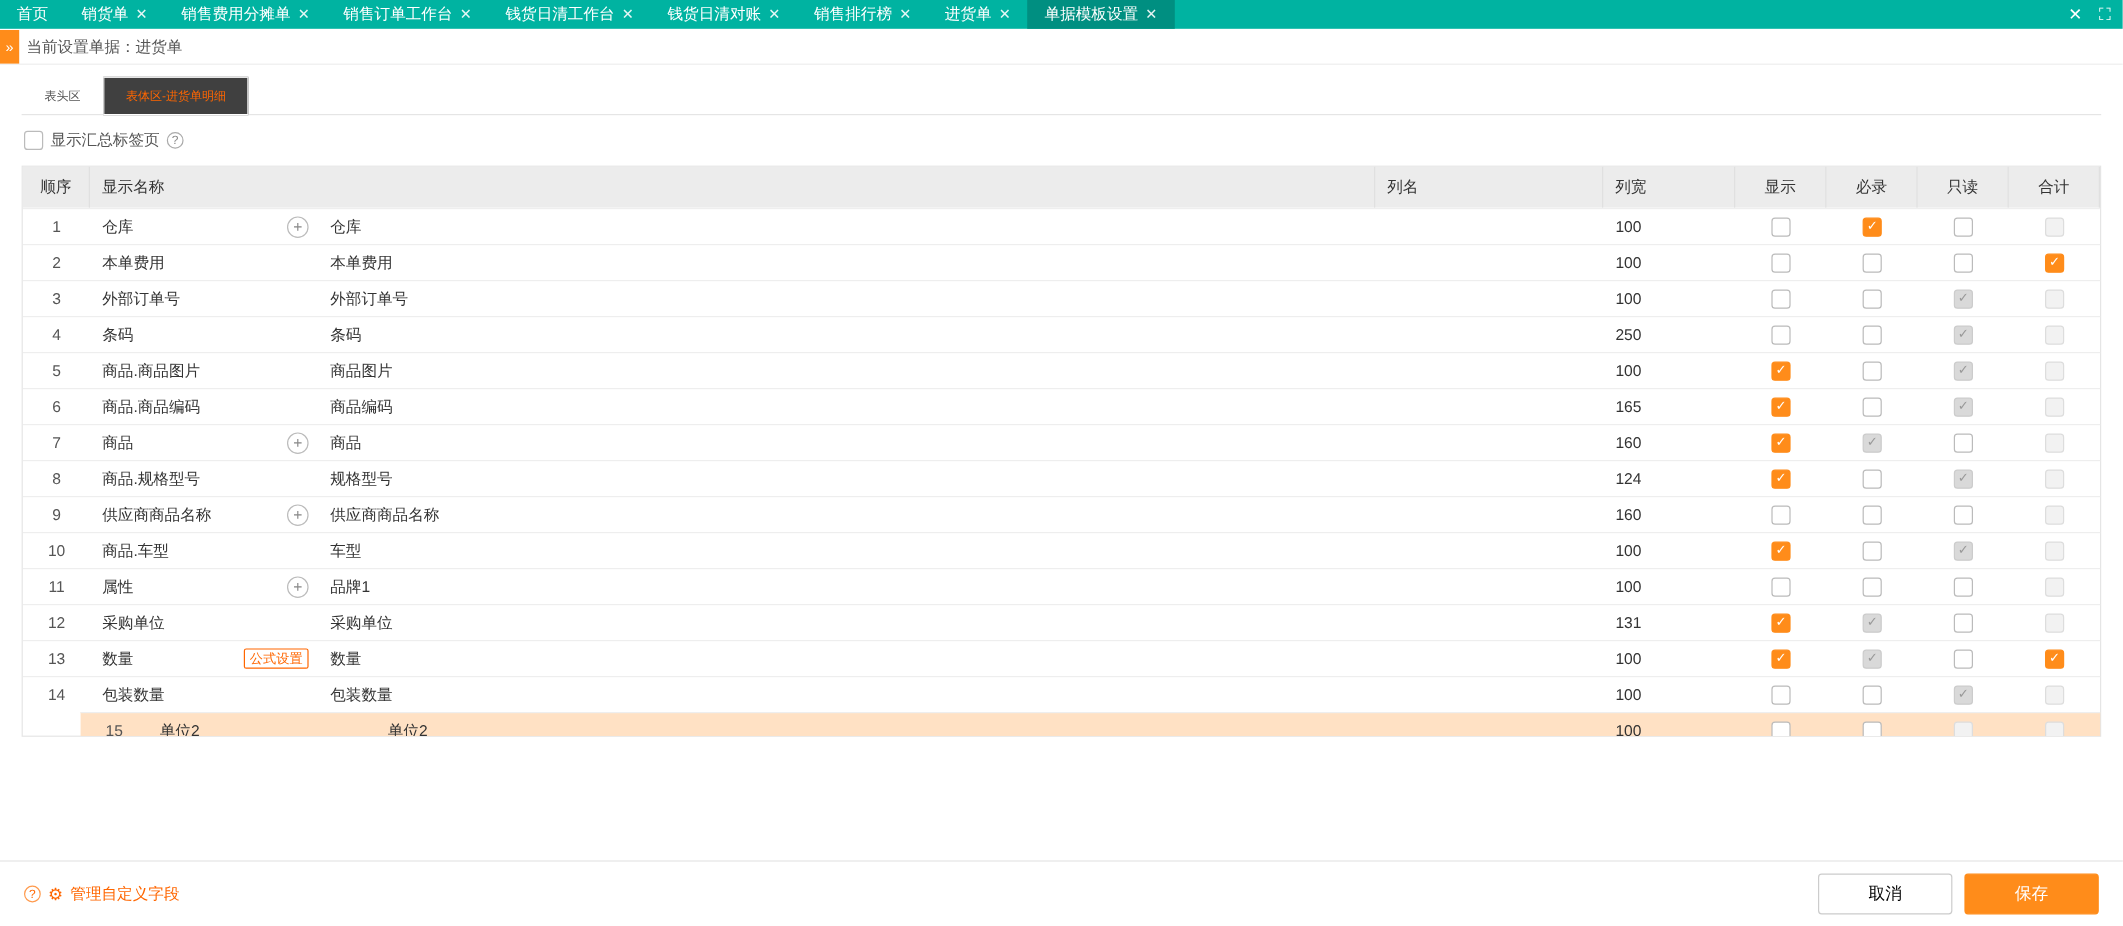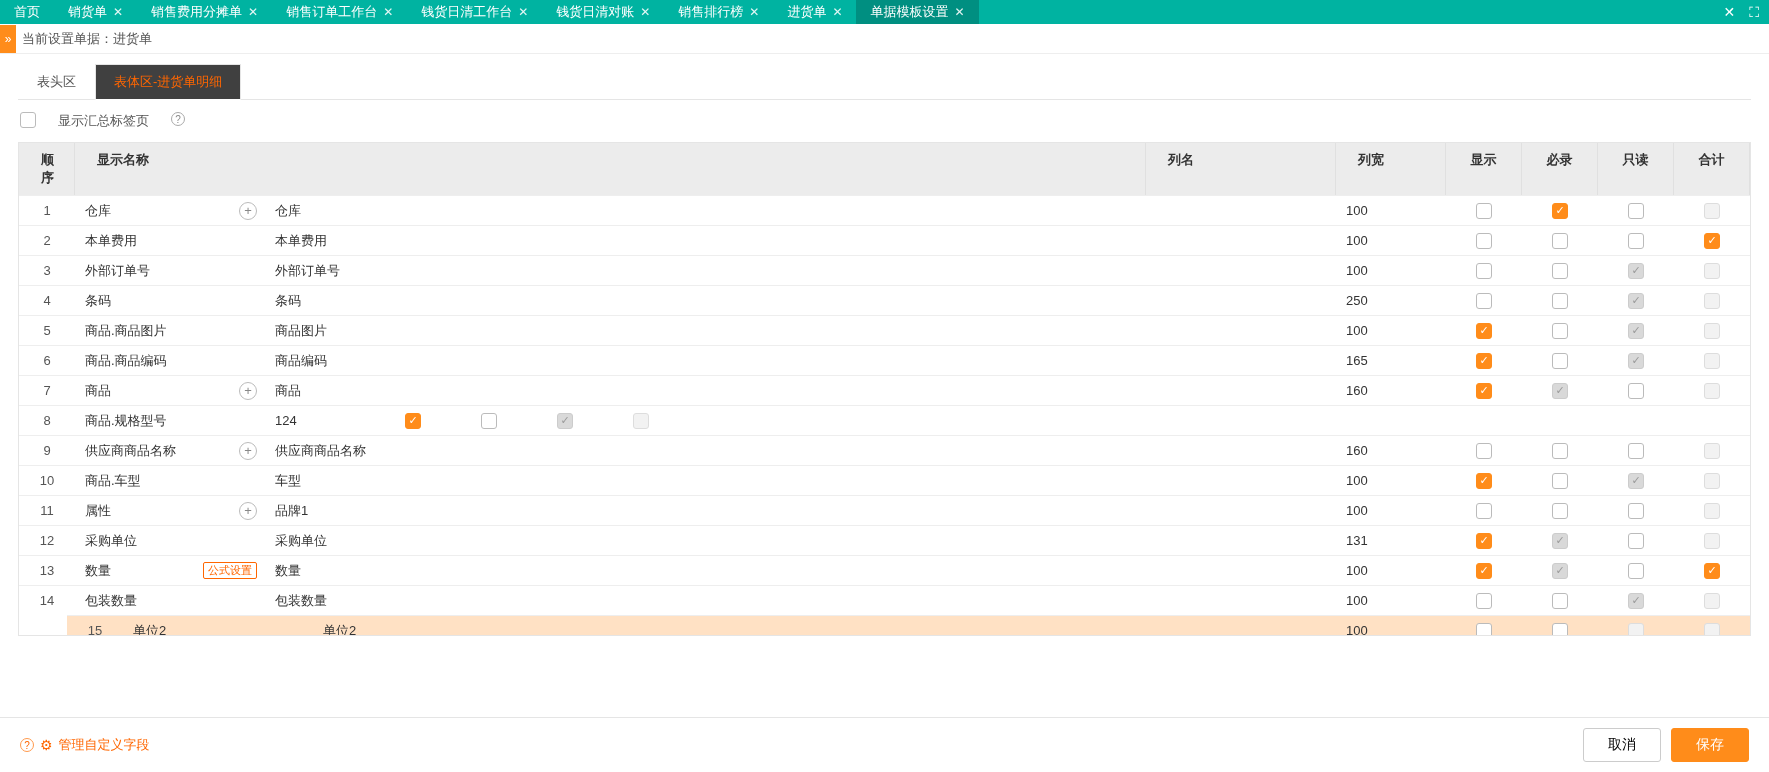--- a/index.html
+++ b/index.html
@@ -7,27 +7,27 @@
   .topbar{background:#00b3a1;color:#fff;height:24px;display:flex;align-items:stretch;position:relative;text-align:right;}
   .topbar .tab{display:flex;align-items:center;padding:0 14px;cursor:pointer;font-size:13px;white-space:nowrap;}
   .topbar .tab.active{background:#008f81;}
   .topbar .tab .close{margin-left:6px;font-size:12px;opacity:.9;}
   .topbar .right{margin-left:auto;display:flex;align-items:center;padding-right:10px;gap:14px;}
   .topbar .right span{cursor:pointer;font-size:14px;}
   .breadcrumb-bar{display:flex;align-items:center;height:30px;border-bottom:1px solid #eee;font-size:13px;color:#555;}
   .breadcrumb-bar .toggle{background:#ff8c1a;color:#fff;width:16px;height:28px;display:flex;align-items:center;justify-content:center;font-size:12px;margin-right:6px;cursor:pointer;}
   .content{padding:0 18px 80px 18px;}
   .inner-tabs{display:flex;margin-top:10px;border-bottom:1px solid #e5e5e5;}
-  .inner-tabs .itab{padding:8px 18px;font-size:13px;color:#555;cursor:pointer;border:1px solid transparent;border-bottom:none;}
+  .inner-tabs .itab{padding:8px 18px;font-size:10px;color:#555;cursor:pointer;border:1px solid transparent;border-bottom:none;}
   .inner-tabs .itab.active{color:#ff6600;border-color:#e5e5e5;background:#404040;border-bottom:1px solid #fff;margin-bottom:-1px;}
-  .option-row{display:flex;gap:22px;padding:12px 2px;color:#555;}
+  .option-row{display:flex;align-items:center;gap:6px;padding:12px 2px;color:#555;}
   .help-icon{display:inline-flex;width:14px;height:14px;border:1px solid #aaa;border-radius:50%;align-items:center;justify-content:center;font-size:10px;color:#888;}
   .table-wrap{border:1px solid #e5e5e5;}
   .thead{display:flex;background:#ececec;color:#333;font-weight:500;}
-  .thead .th{padding:8px 22px;border-right:1px solid #e0e0e0;font-weight:bold;}
+  .thead .th{padding:8px 10px;border-right:1px solid #e0e0e0;}
   .col-seq{width:56px;text-align:center;}
   .col-name{width:190px;}
   .col-disp{flex:1;}
   .col-width{width:110px;}
   .col-chk{width:76px;text-align:center;}
   .tbody{max-height:440px;overflow-y:auto;}
   .trow{display:flex;align-items:center;border-top:1px solid #eee;min-height:30px;}
   .trow.hl{background:#ffe1c4;margin-left:48px;}
   .trow .td{padding:5px 10px;}
   .td.col-seq{text-align:center;color:#555;}
@@ -39,21 +39,21 @@
   .chk.on{background:#ff8c1a;border-color:#ff8c1a;}
   .chk.on::after{content:"✓";color:#fff;font-size:11px;line-height:1;}
   .chk.dis{background:#f2f2f2;border-color:#ddd;cursor:default;}
   .chk.dis.on{background:#d9d9d9;border-color:#ccc;}
   .chk.dis.on::after{color:#999;}
   .footer{position:fixed;left:0;right:0;bottom:0;background:#fff;border-top:1px solid #e5e5e5;display:flex;align-items:center;padding:10px 20px;gap:10px;}
   .footer .left{display:flex;align-items:center;gap:6px;color:#ff6600;font-size:13px;}
   .footer .left .help-icon{border-color:#ff9a4d;color:#ff6600;}
   .footer .gear{color:#ff6600;font-size:14px;}
   .footer .spacer{flex:1;}
-  .btn{padding:7px 24px;border:1px solid #ccc;background:#fff;border-radius:3px;cursor:pointer;font-size:14px;}
+  .btn{padding:7px 41px;border:1px solid #ccc;background:#fff;border-radius:3px;cursor:pointer;font-size:14px;}
   .btn.primary{background:#ff8c1a;border-color:#ff8c1a;color:#fff;}
 </style>
 </head>
 <body>
 
 <div class="topbar" id="topbar">
   <div class="tab">
       <span>首页</span>
     </div>
     <div class="tab">
@@ -264,20 +264,21 @@
           </div>
           <div class="td col-chk">
             <span class="chk dis"></span>
           </div>
         </div>
         <div class="trow">
           <div class="td col-seq">8</div>
           <div class="td col-name">
             <span>商品.规格型号</span>
           </div>
+          <div class="td col-disp">规格型号</div>
           <div class="td col-width">124</div>
           <div class="td col-chk">
             <span class="chk on"></span>
           </div>
           <div class="td col-chk">
             <span class="chk"></span>
           </div>
           <div class="td col-chk">
             <span class="chk on dis"></span>
           </div>

